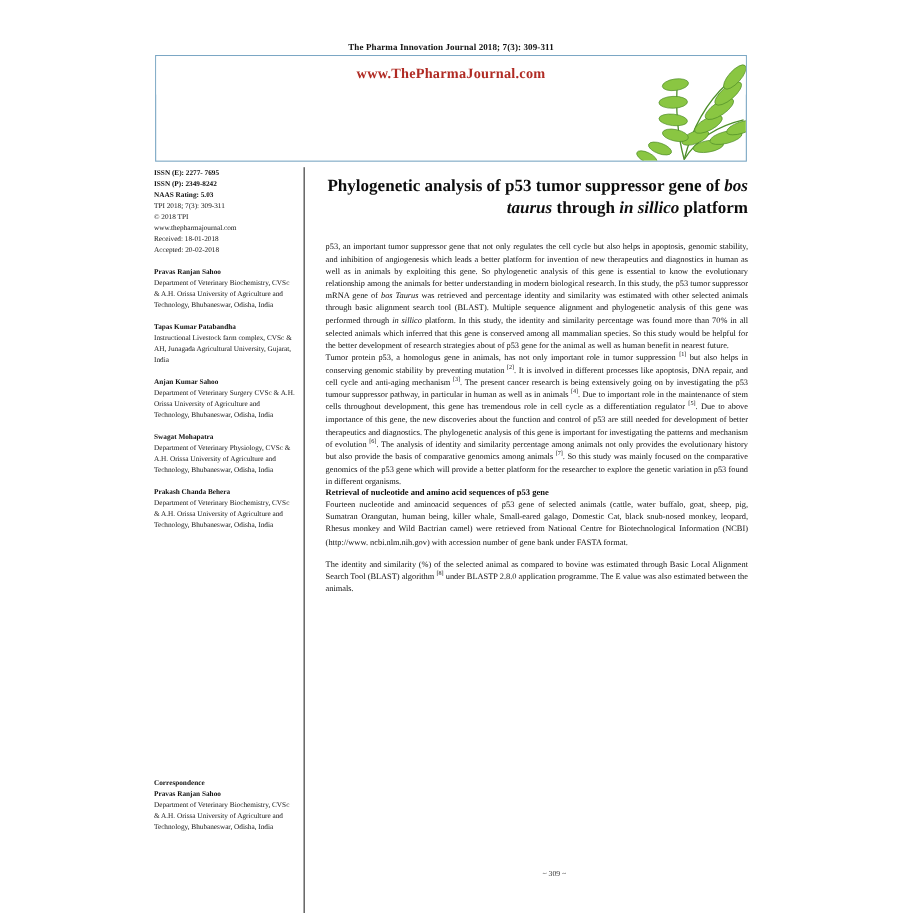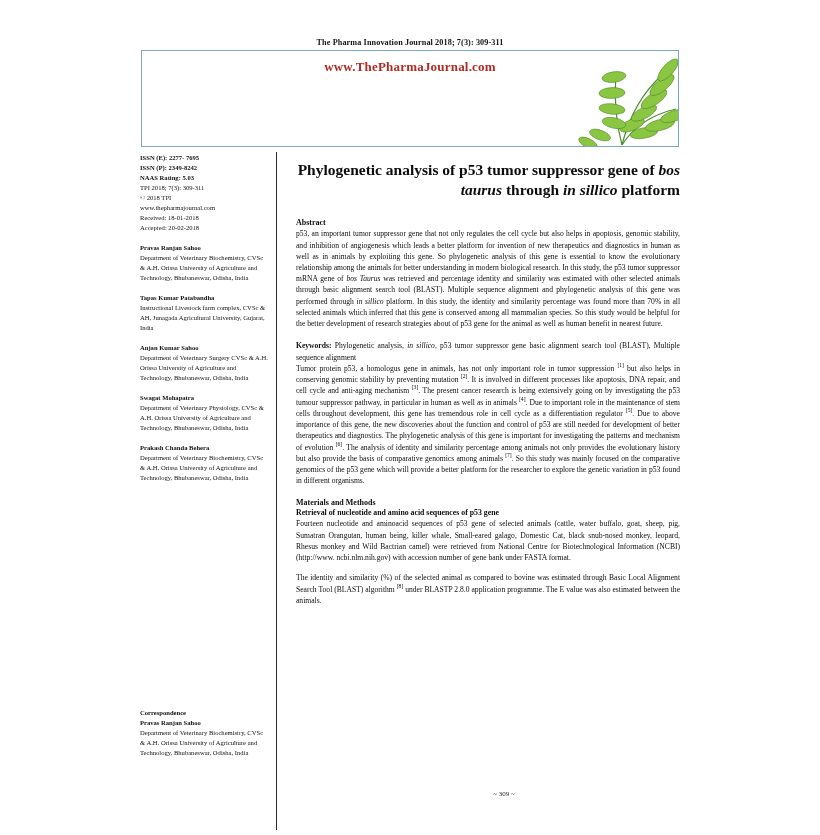--- a/index.html
+++ b/index.html
@@ -251,28 +251,25 @@
   </div>
 
   <div class="main">
 
     <h1 class="art-title">
       <span>Phylogenetic analysis of p53 tumor suppressor gene of</span>
       <span class="it">bos taurus</span><span> through </span><span class="it">in sillico</span><span> platform</span>
     </h1>
 
 
-    <div class="sec-head">Abstract</div>
     <p class="body-text"><span>p53, an important tumor suppressor gene that not only regulates the cell cycle but also helps in apoptosis, genomic stability, and inhibition of angiogenesis which leads a better platform for invention of new therapeutics and diagnostics in human as well as in animals by exploiting this gene. So phylogenetic analysis of this gene is essential to know the evolutionary relationship among the animals for better understanding in modern biological research. In this study, the p53 tumor suppressor mRNA gene of </span><span class="it">bos Taurus</span><span> was retrieved and percentage identity and similarity was estimated with other selected animals through basic alignment search tool (BLAST). Multiple sequence alignment and phylogenetic analysis of this gene was performed through </span><span class="it">in sillico</span><span> platform. In this study, the identity and similarity percentage was found more than 70% in all selected animals which inferred that this gene is conserved among all mammalian species. So this study would be helpful for the better development of research strategies about of p53 gene for the animal as well as human benefit in nearest future.</span></p>
 
-    <p class="body-text kw"><b>Keywords:</b><span> Phylogenetic analysis, </span><span class="it">in sillico</span><span>, p53 tumor suppressor gene basic alignment search tool (BLAST), Multiple sequence alignment</span></p>
 
     <p class="body-text"><span>Tumor protein p53, a homologus gene in animals, has not only important role in tumor suppression </span><sup>[1]</sup><span> but also helps in conserving genomic stability by preventing mutation </span><sup>[2]</sup><span>. It is involved in different processes like apoptosis, DNA repair, and cell cycle and anti-aging mechanism </span><sup>[3]</sup><span>. The present cancer research is being extensively going on by investigating the p53 tumour suppressor pathway, in particular in human as well as in animals </span><sup>[4]</sup><span>. Due to important role in the maintenance of stem cells throughout development, this gene has tremendous role in cell cycle as a differentiation regulator </span><sup>[5]</sup><span>. Due to above importance of this gene, the new discoveries about the function and control of p53 are still needed for development of better therapeutics and diagnostics. The phylogenetic analysis of this gene is important for investigating the patterns and mechanism of evolution </span><sup>[6]</sup><span>. The analysis of identity and similarity percentage among animals not only provides the evolutionary history but also provide the basis of comparative genomics among animals </span><sup>[7]</sup><span>. So this study was mainly focused on the comparative genomics of the p53 gene which will provide a better platform for the researcher to explore the genetic variation in p53 found in different organisms.</span></p>
 
-    <div class="sec-head spaced">Materials and Methods</div>
     <div class="subsec">Retrieval of nucleotide and amino acid sequences of p53 gene</div>
     <p class="body-text">Fourteen nucleotide and aminoacid sequences of p53 gene of selected animals (cattle, water buffalo, goat, sheep, pig, Sumatran Orangutan, human being, killer whale, Small-eared galago, Domestic Cat, black snub-nosed monkey, leopard, Rhesus monkey and Wild Bactrian camel) were retrieved from National Centre for Biotechnological Information (NCBI) (http://www. ncbi.nlm.nih.gov) with accession number of gene bank under FASTA format.</p>
 
     <div class="block-gap"></div>
     <p class="body-text"><span>The identity and similarity (%) of the selected animal as compared to bovine was estimated through Basic Local Alignment Search Tool (BLAST) algorithm </span><sup>[8]</sup><span> under BLASTP 2.8.0 application programme. The E value was also estimated between the animals.</span></p>
   </div>
 
   <div class="folio">~ 309 ~</div>
 
 </div>

